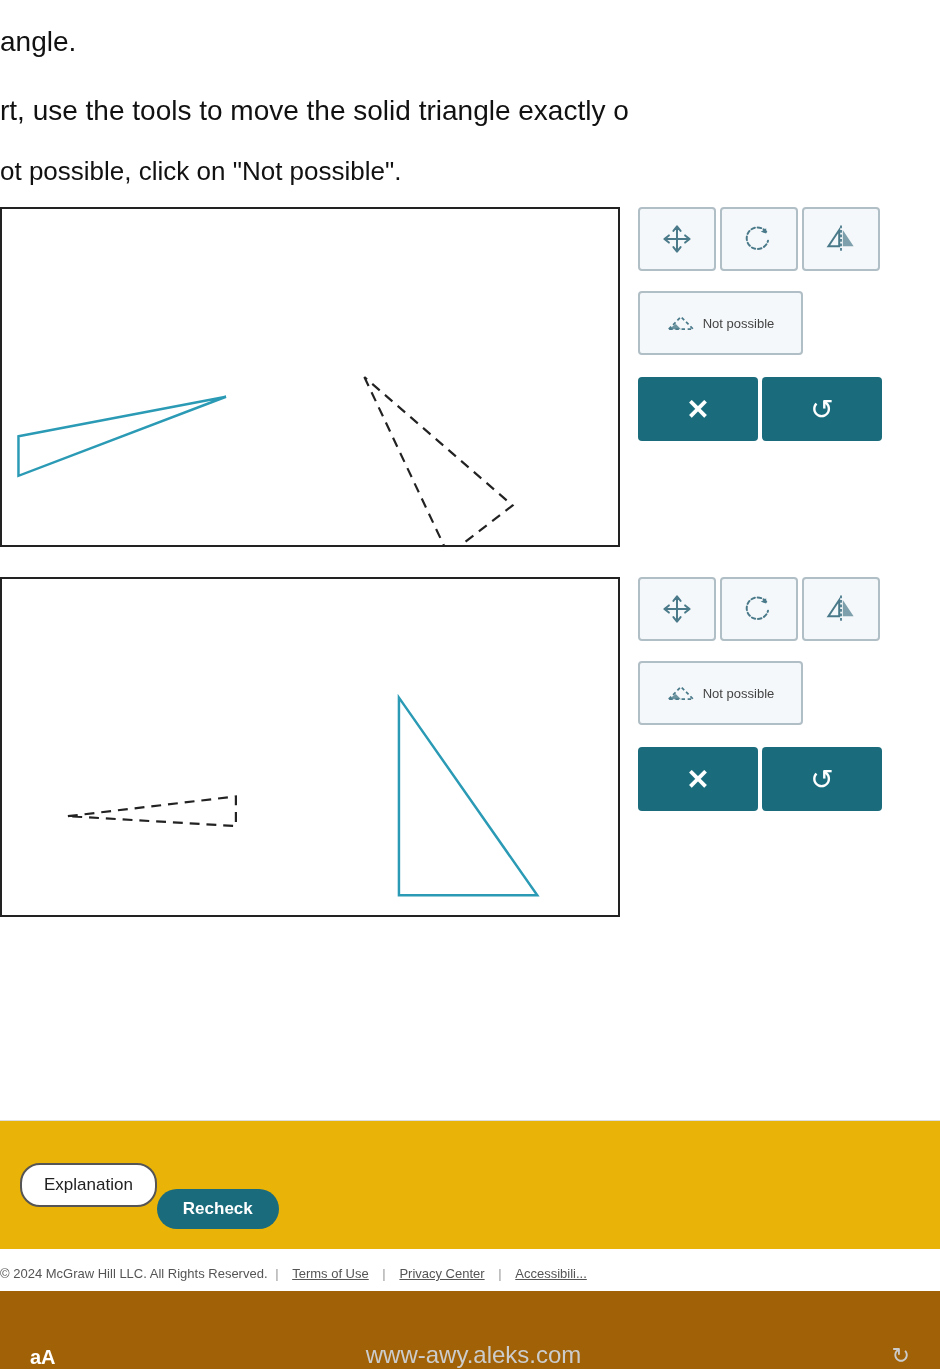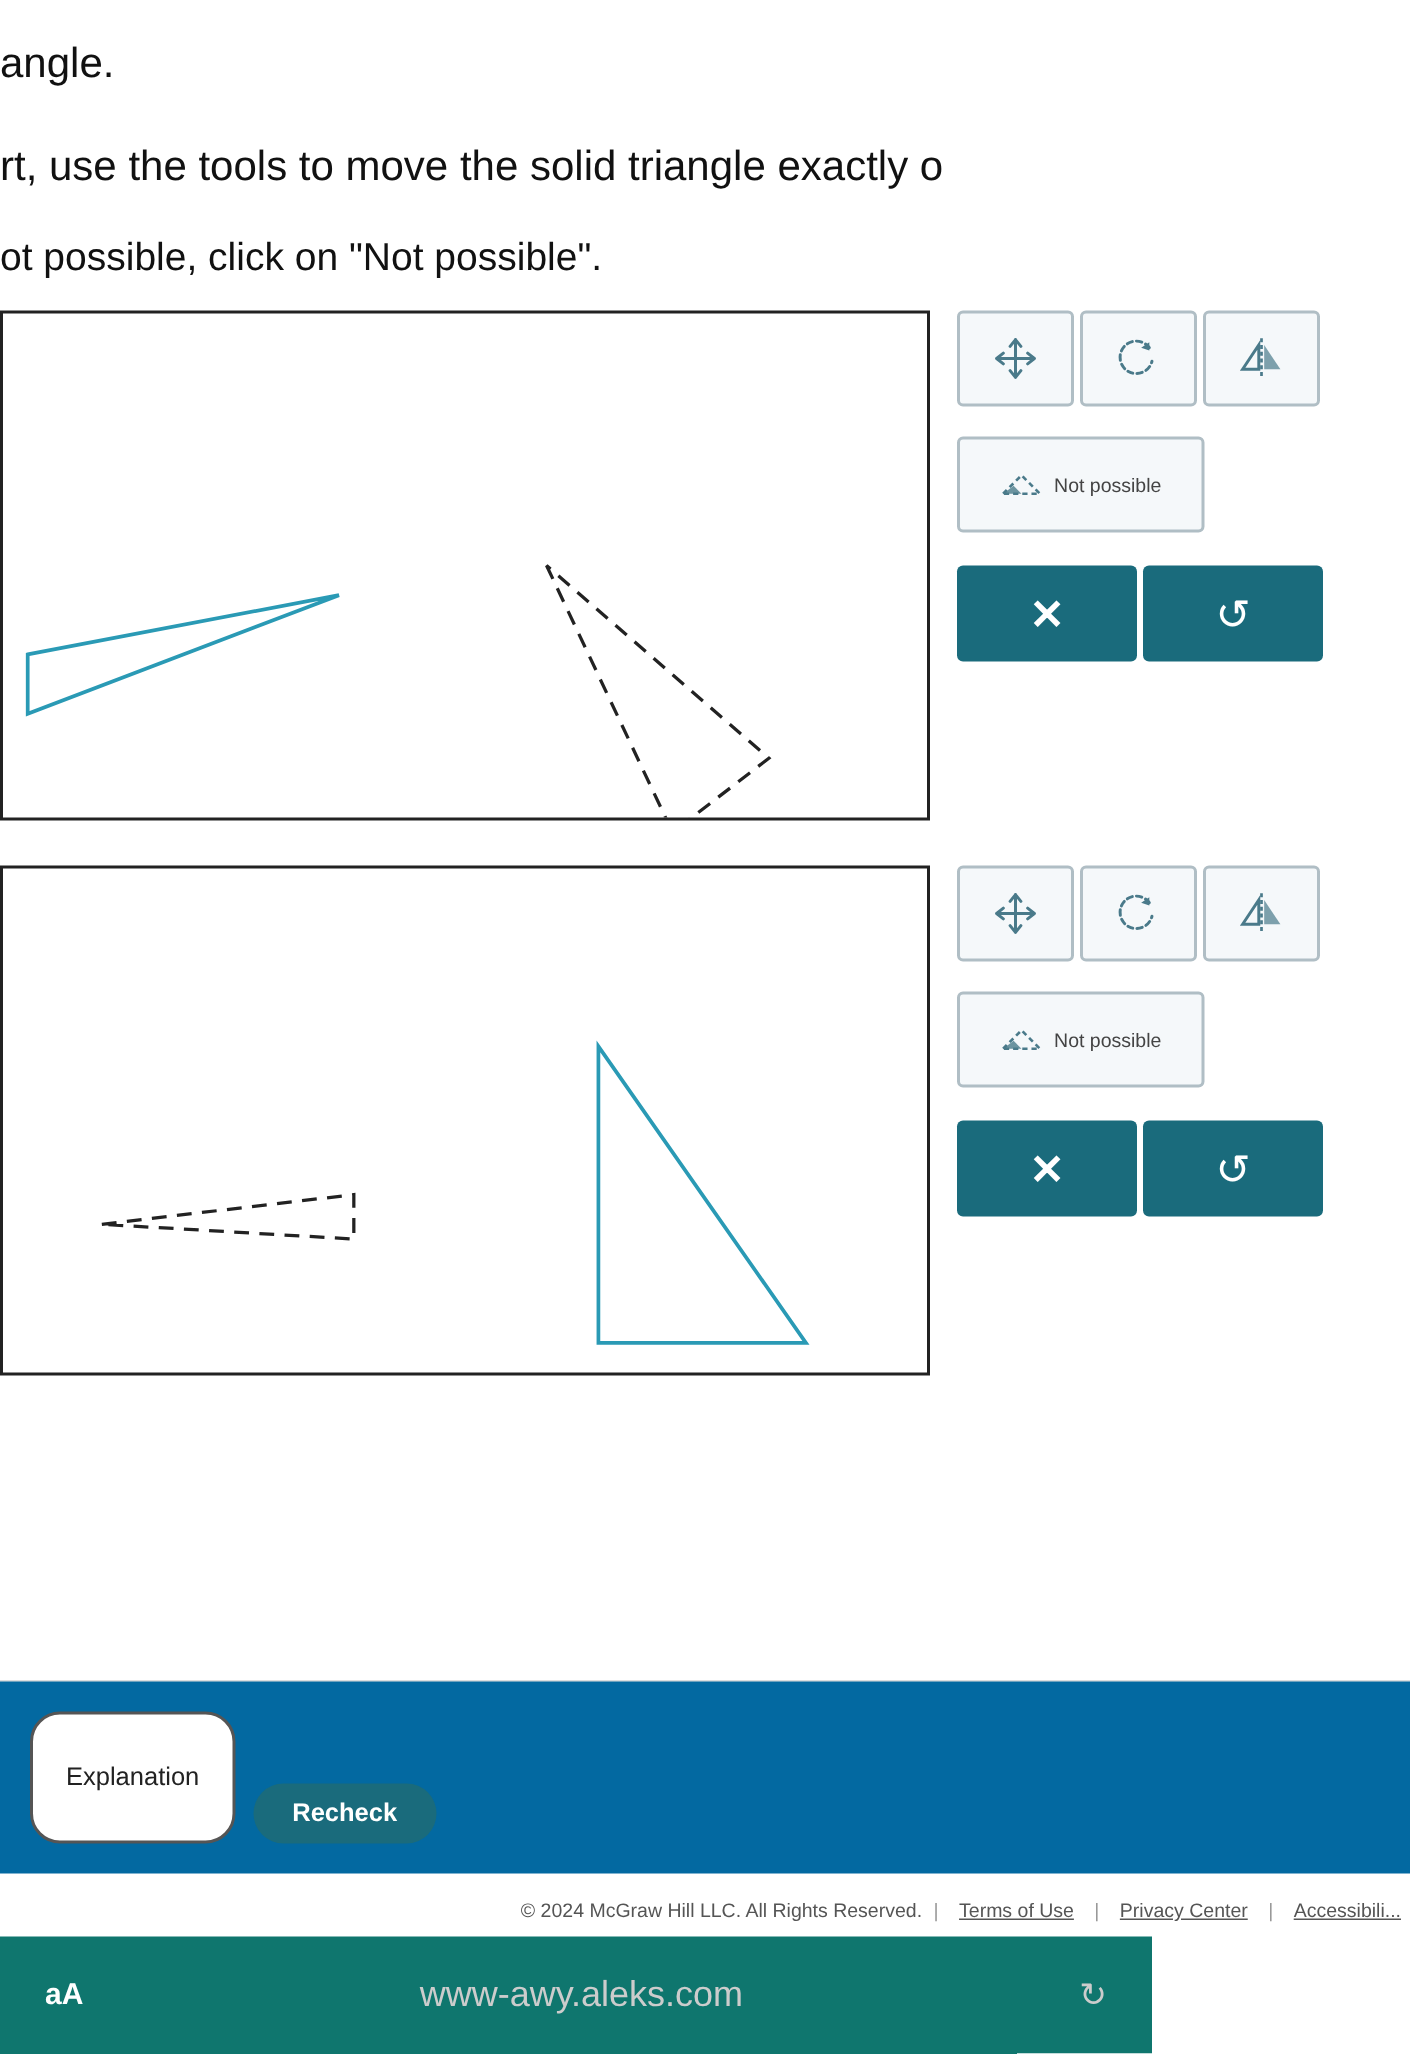--- a/index.html
+++ b/index.html
@@ -130,23 +130,23 @@
     }
 
     
     .bottom-bar {
       position: absolute;
       bottom: 120px;
       left: 0;
       width: 100%;
       padding: 20px 20px;
       border-top: 1px solid #ddd;
-      background: #0369a1;
-      display: flex;
-      gap: 12px;
+      background: #eab308;
+      display: flex;
+      align-items: center;
     }
 
     .btn-explanation {
       padding: 10px 22px;
       border: 2px solid #555;
       background: #fff;
       border-radius: 20px;
       font-size: 17px;
       cursor: pointer;
       color: #222;
@@ -162,46 +162,46 @@
       color: #fff;
       font-weight: bold;
       margin-top: 48px;
     }
 
     .footer {
       position: absolute;
       bottom: 80px;
       left: 0;
       width: 100%;
-      text-align: right;
+      text-align: left;
       font-size: 13px;
       color: #555;
       padding: 8px 0;
     }
 
     .footer a {
       color: #555;
       text-decoration: underline;
       margin: 0 6px;
     }
 
     .footer-divider {
       margin: 0 4px;
       color: #999;
     }
 
     .browser-bar {
       position: absolute;
       bottom: 0;
       left: 0;
-      width: 768px;
+      width: 940px;
       height: 78px;
-      background: #0f766e;
-      display: flex;
-      align-items: center;
+      background: #a16207;
+      display: flex;
+      align-items: flex-end;
       justify-content: space-between;
       padding: 0 30px;
       color: white;
     }
 
     .browser-font {
       font-size: 20px;
       font-weight: bold;
       color: white;
     }

